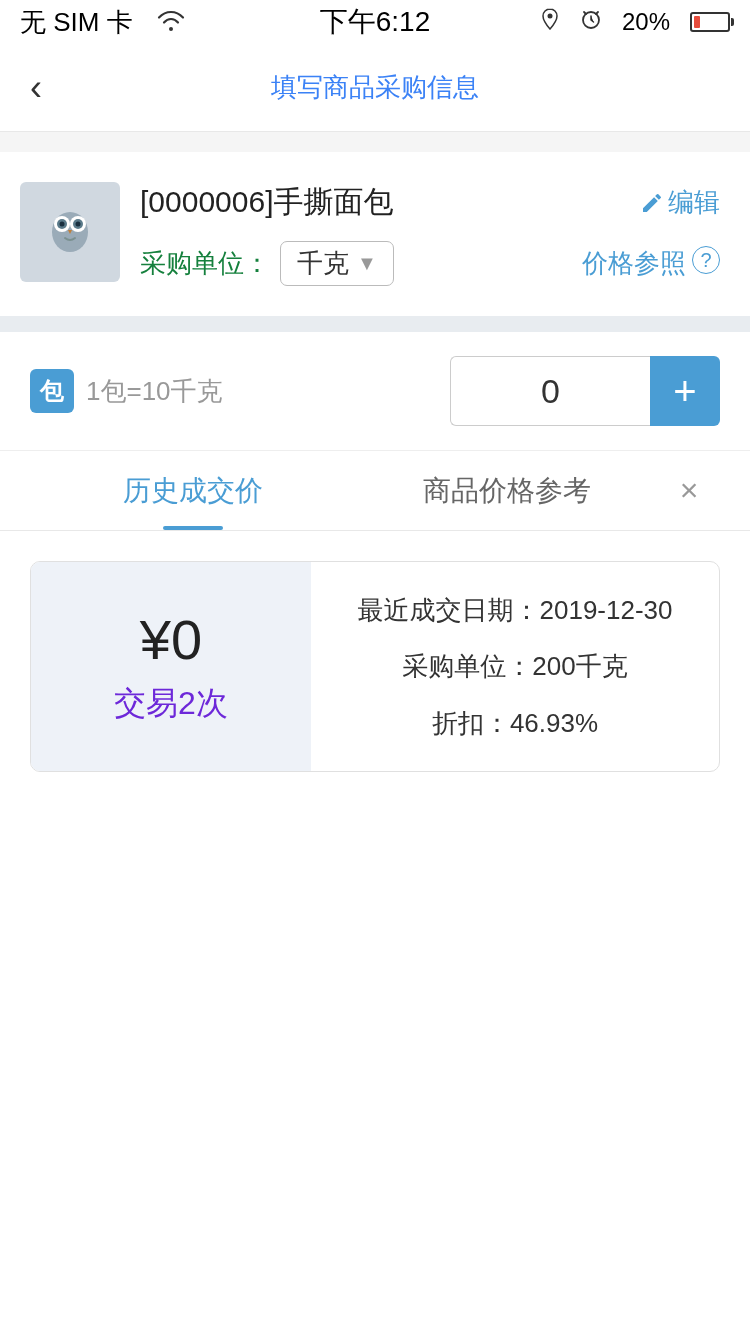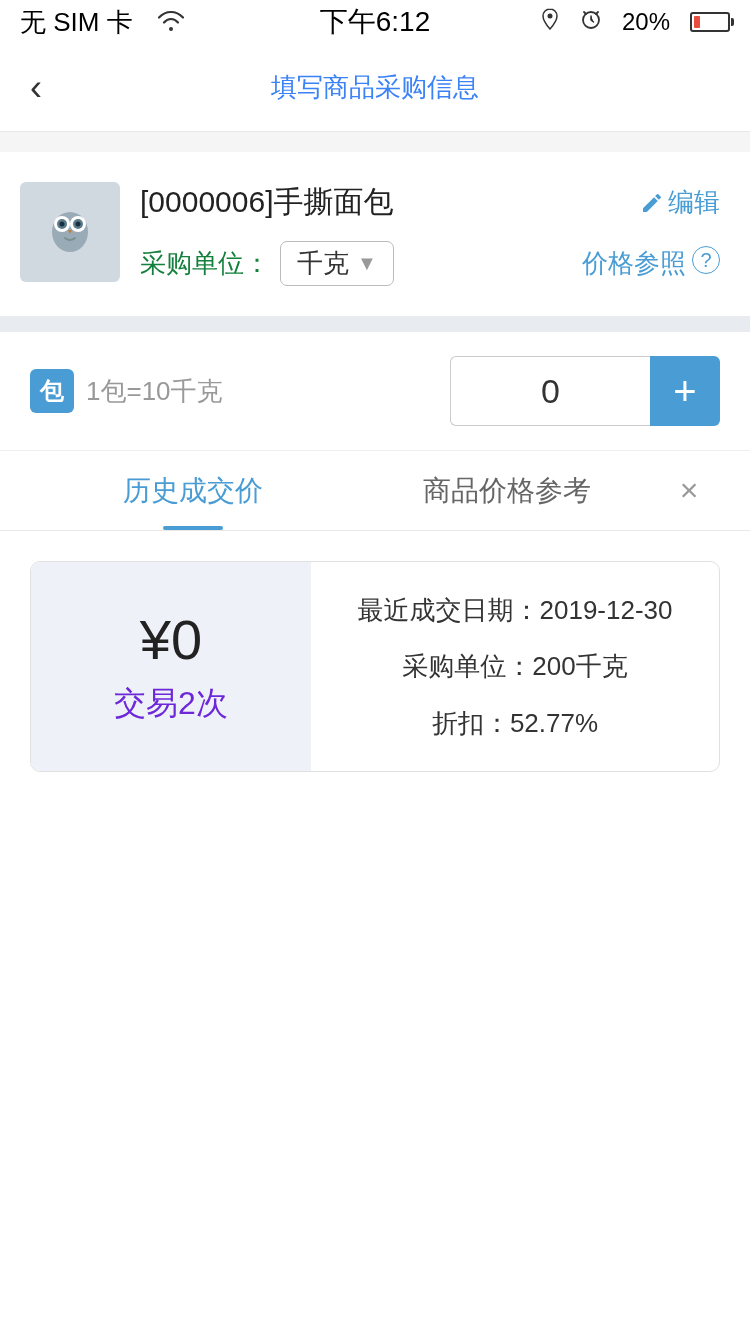--- a/index.html
+++ b/index.html
@@ -463,20 +463,20 @@
         <div class="price-trades">交易2次</div>
       </div>
       <div class="price-right">
         <div class="price-detail-row">
           <span>最近成交日期：</span><span>2019-12-30</span>
         </div>
         <div class="price-detail-row">
           <span>采购单位：</span><span>200千克</span>
         </div>
         <div class="price-detail-row">
-          <span>折扣：</span><span>52.77%</span>
+          <span>折扣：</span><span>46.93%</span>
         </div>
       </div>
     </div>
   </div>
 </div>
 
 <div class="page-rest"></div>
 
 </body></html>

